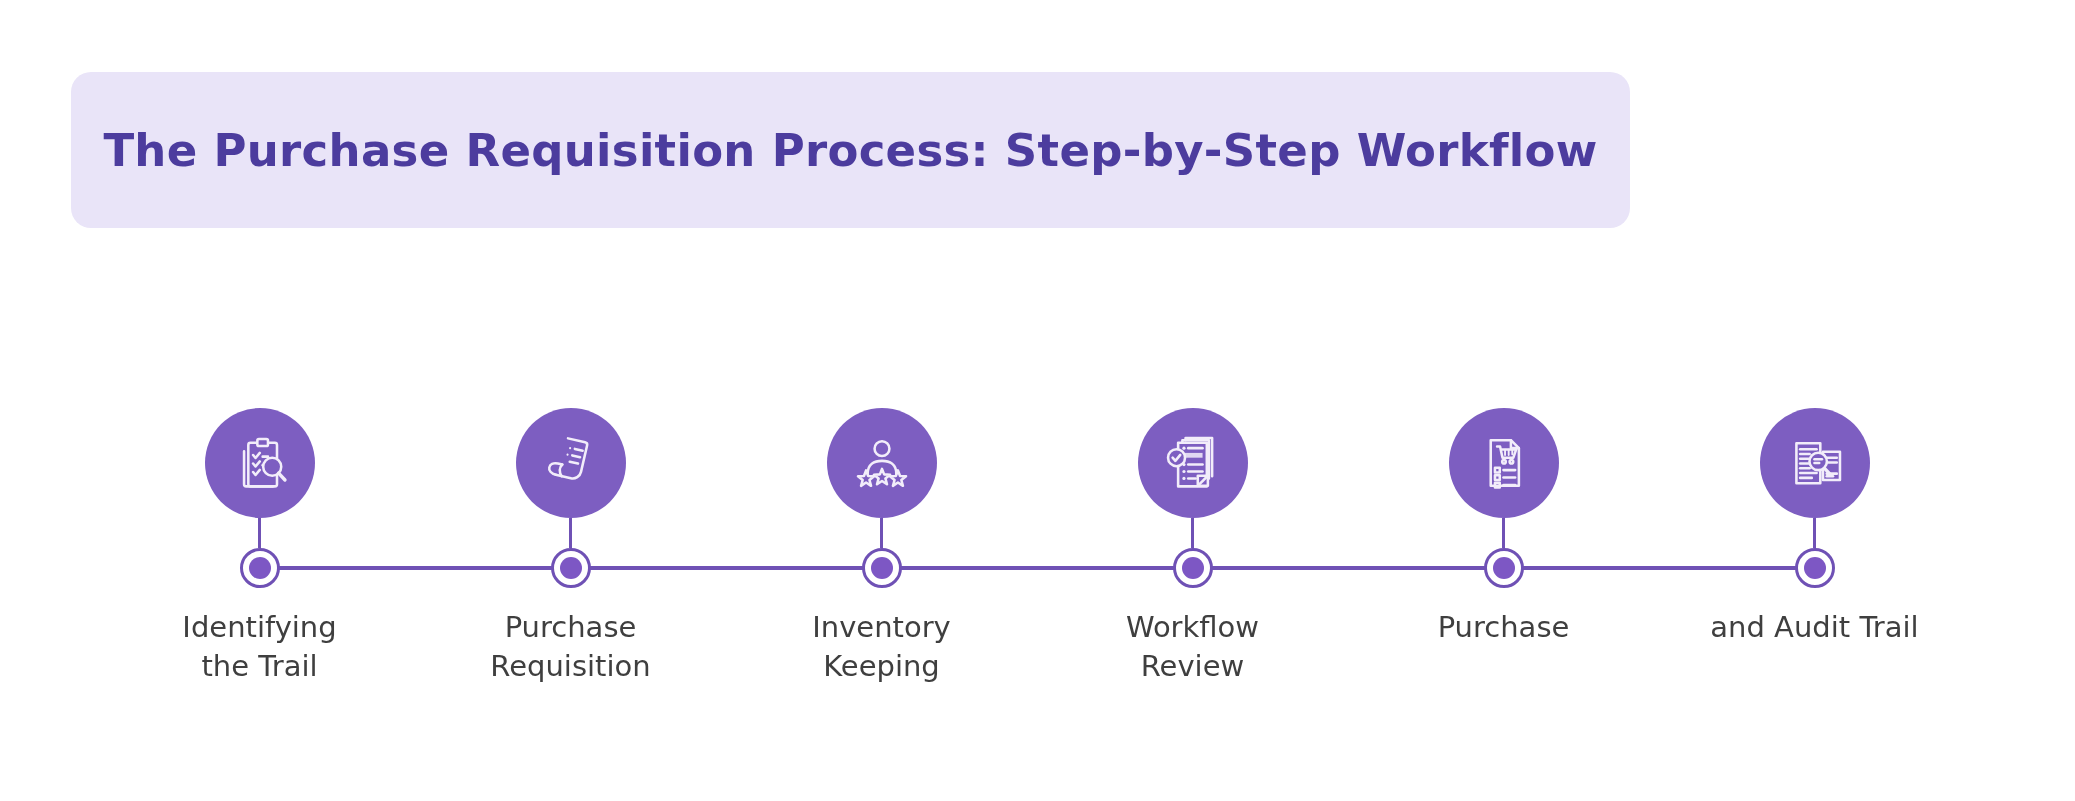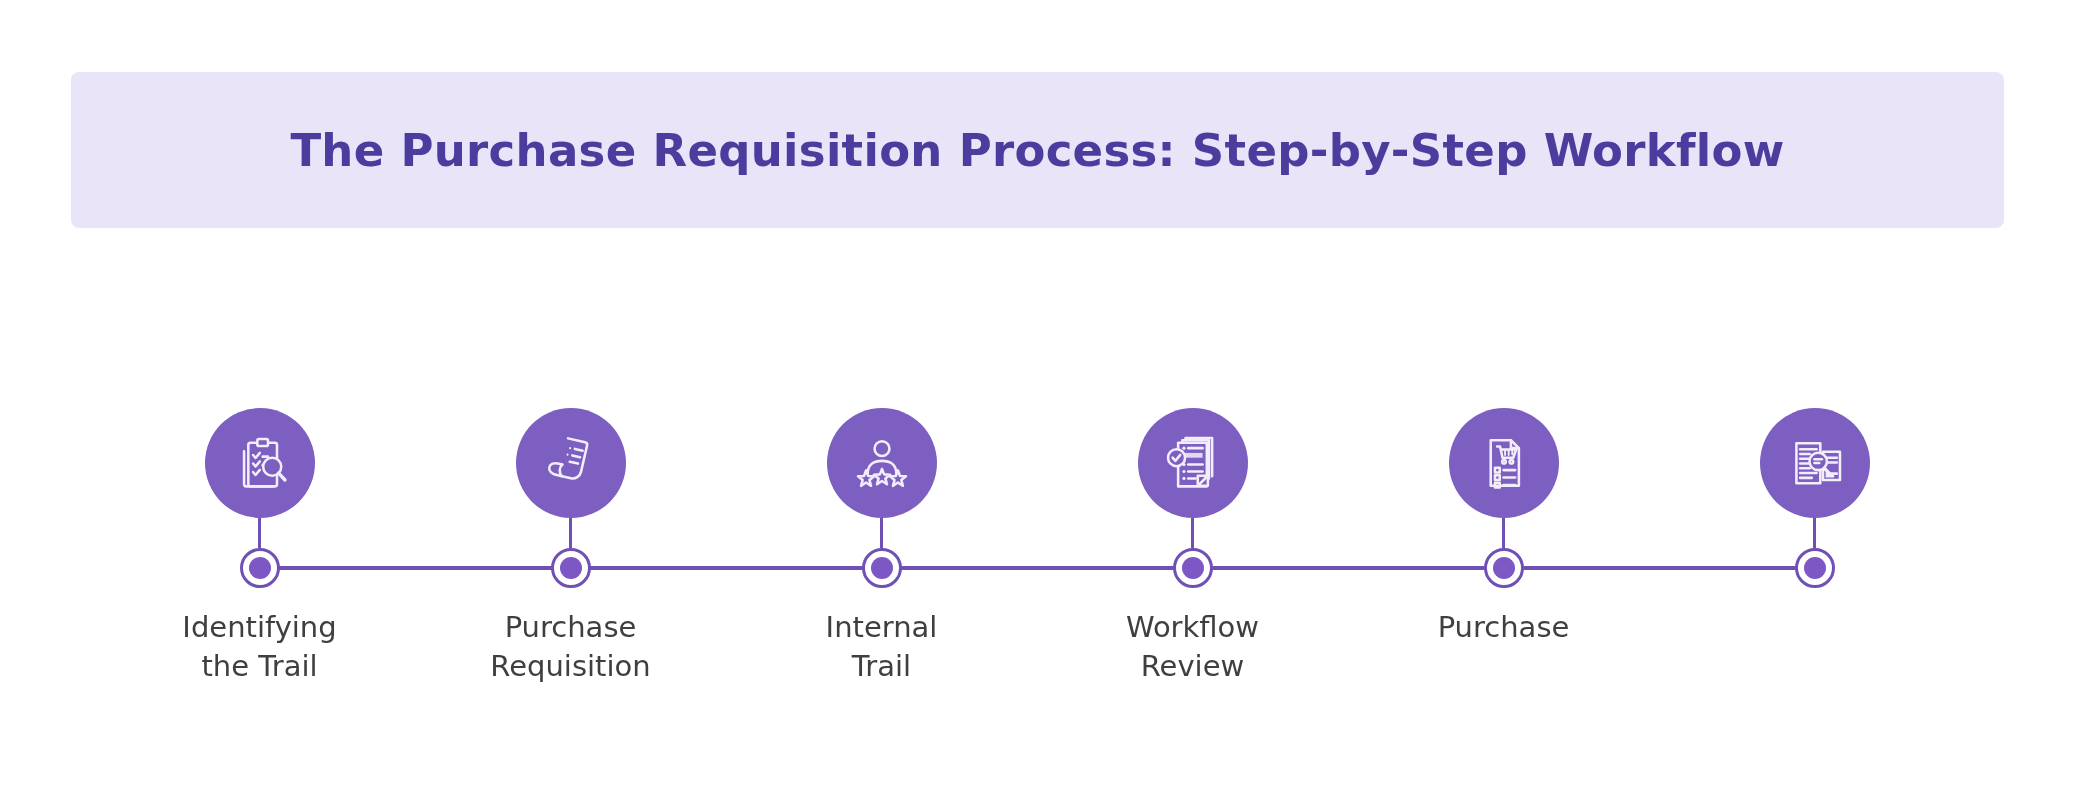--- a/index.html
+++ b/index.html
@@ -3,23 +3,23 @@
 <meta charset="utf-8">
 <style>
   html,body{margin:0;padding:0;}
   body{
     width:2075px;height:801px;
     background:var(--page-bg,#ffffff);
     font-family:"DejaVu Sans","Liberation Sans",sans-serif;
     position:relative;overflow:hidden;
   }
   .banner{
-    position:absolute;left:71px;top:72px;width:1933px;height:156px;
+    position:absolute;left:71px;top:72px;width:1559px;height:156px;
     background:var(--banner-bg,#e9e4f8);
-    border-radius:8px;
+    border-radius:20px;
     display:flex;align-items:center;justify-content:center;
   }
   .banner h1{
     margin:0;font-size:45px;font-weight:700;letter-spacing:.3px;
     color:var(--title-text,#4c3c9e);
   }
   .timeline{position:absolute;left:104px;top:408px;width:1866px;height:340px;}
   .track{
     position:absolute;left:155px;right:155px;top:158px;height:3.5px;
     background:var(--line,#6f51b5);border-radius:2px;
@@ -125,22 +125,22 @@
     <path transform="translate(47,47)" d="M0,-8 L2,-2.8 L7.6,-2.5 L3.2,1 L4.7,6.5 L0,3.4 L-4.7,6.5 L-3.2,1 L-7.6,-2.5 L-2,-2.8 Z"></path>
               </g>
   </svg>
           </span>
     </div>
     <div class="connector"></div>
     <div class="node">
       <div class="node-dot"></div>
     </div>
     <div class="label">
-          <div>Internal</div>
-          <div>Trail</div>
+          <div>Inventory</div>
+          <div>Keeping</div>
         </div>
   </div>
 
   <div class="step">
     <div class="bubble">
       <span class="icon">
             <svg viewBox="0 0 64 64">
     <path d="M22 13 v-2.5 h25 v36"></path>
     <path d="M25 10.5 V8.5 h25 v36"></path>
     <rect x="18" y="13" width="27" height="41" style="fill:var(--bubble-fill)"></rect>
@@ -222,16 +222,17 @@
               <path d="M31.5 32 h4.5"></path>
     <path d="M41 37 l5.5 6" stroke-width="3.2"></path>
   </svg>
           </span>
     </div>
     <div class="connector"></div>
     <div class="node">
       <div class="node-dot"></div>
     </div>
     <div class="label">
+          <div>and Audit Trail</div>
         </div>
   </div>
 </div>
 </div>
 
 </body></html>

